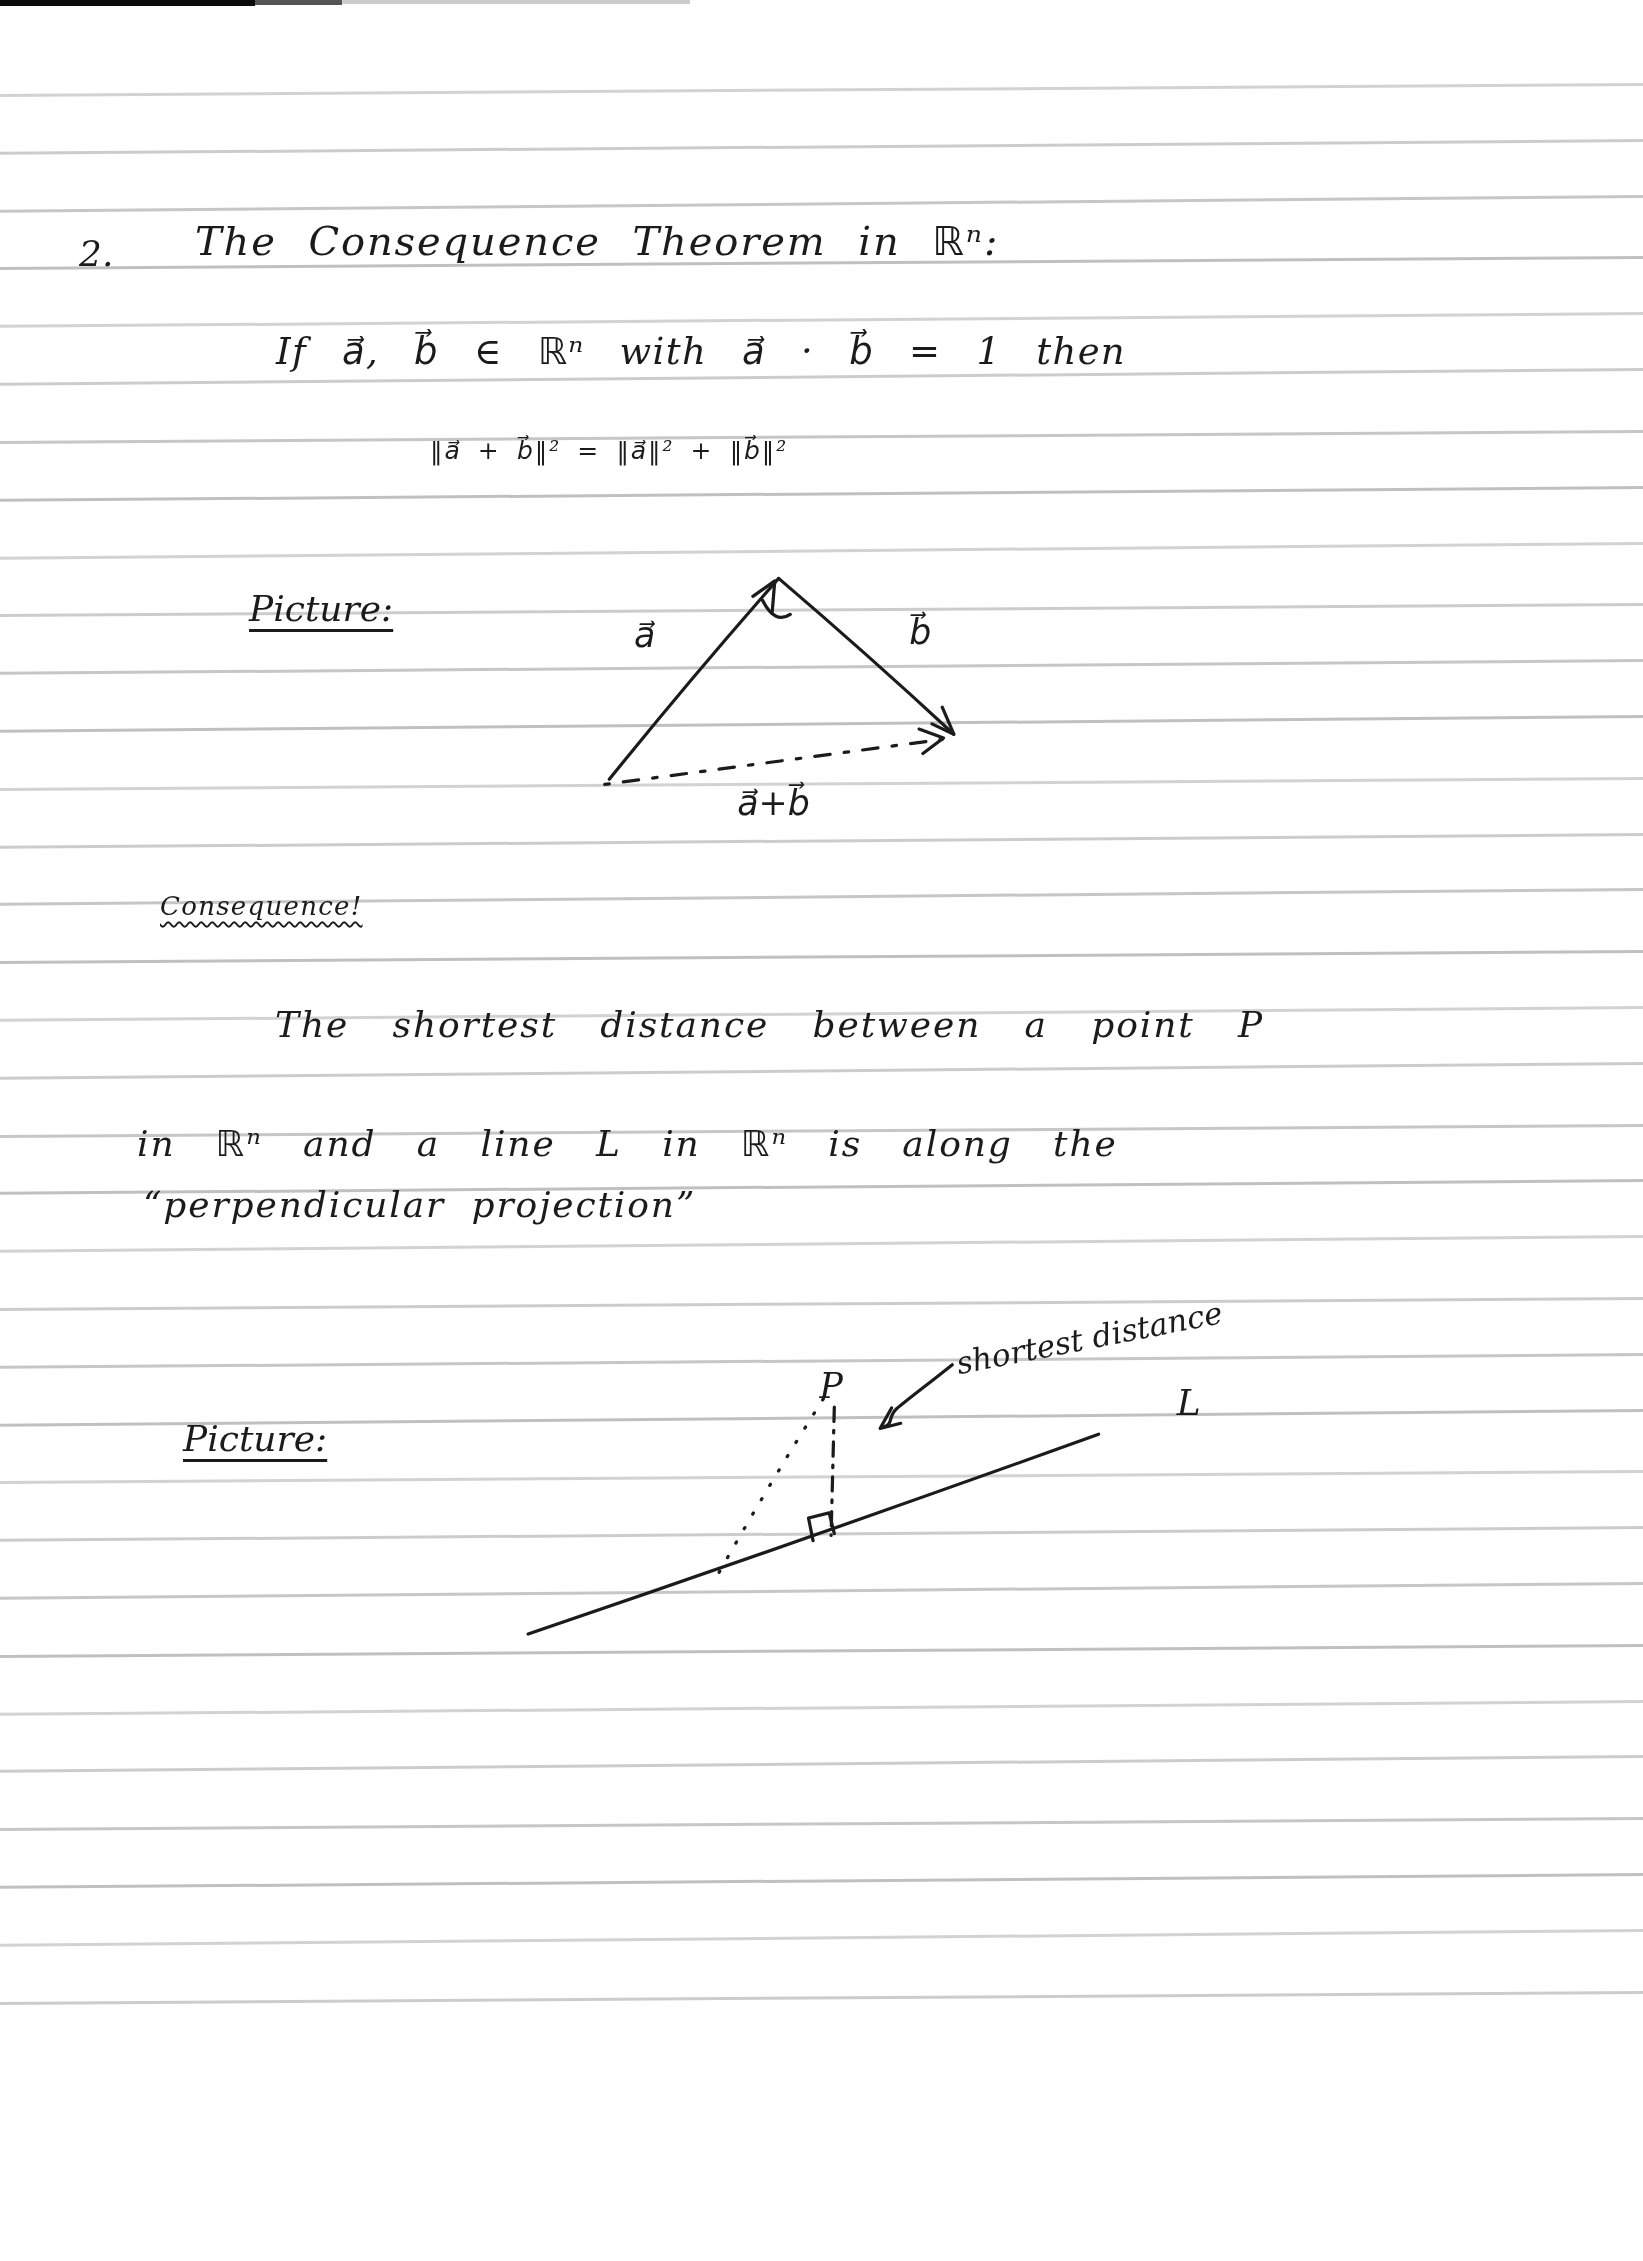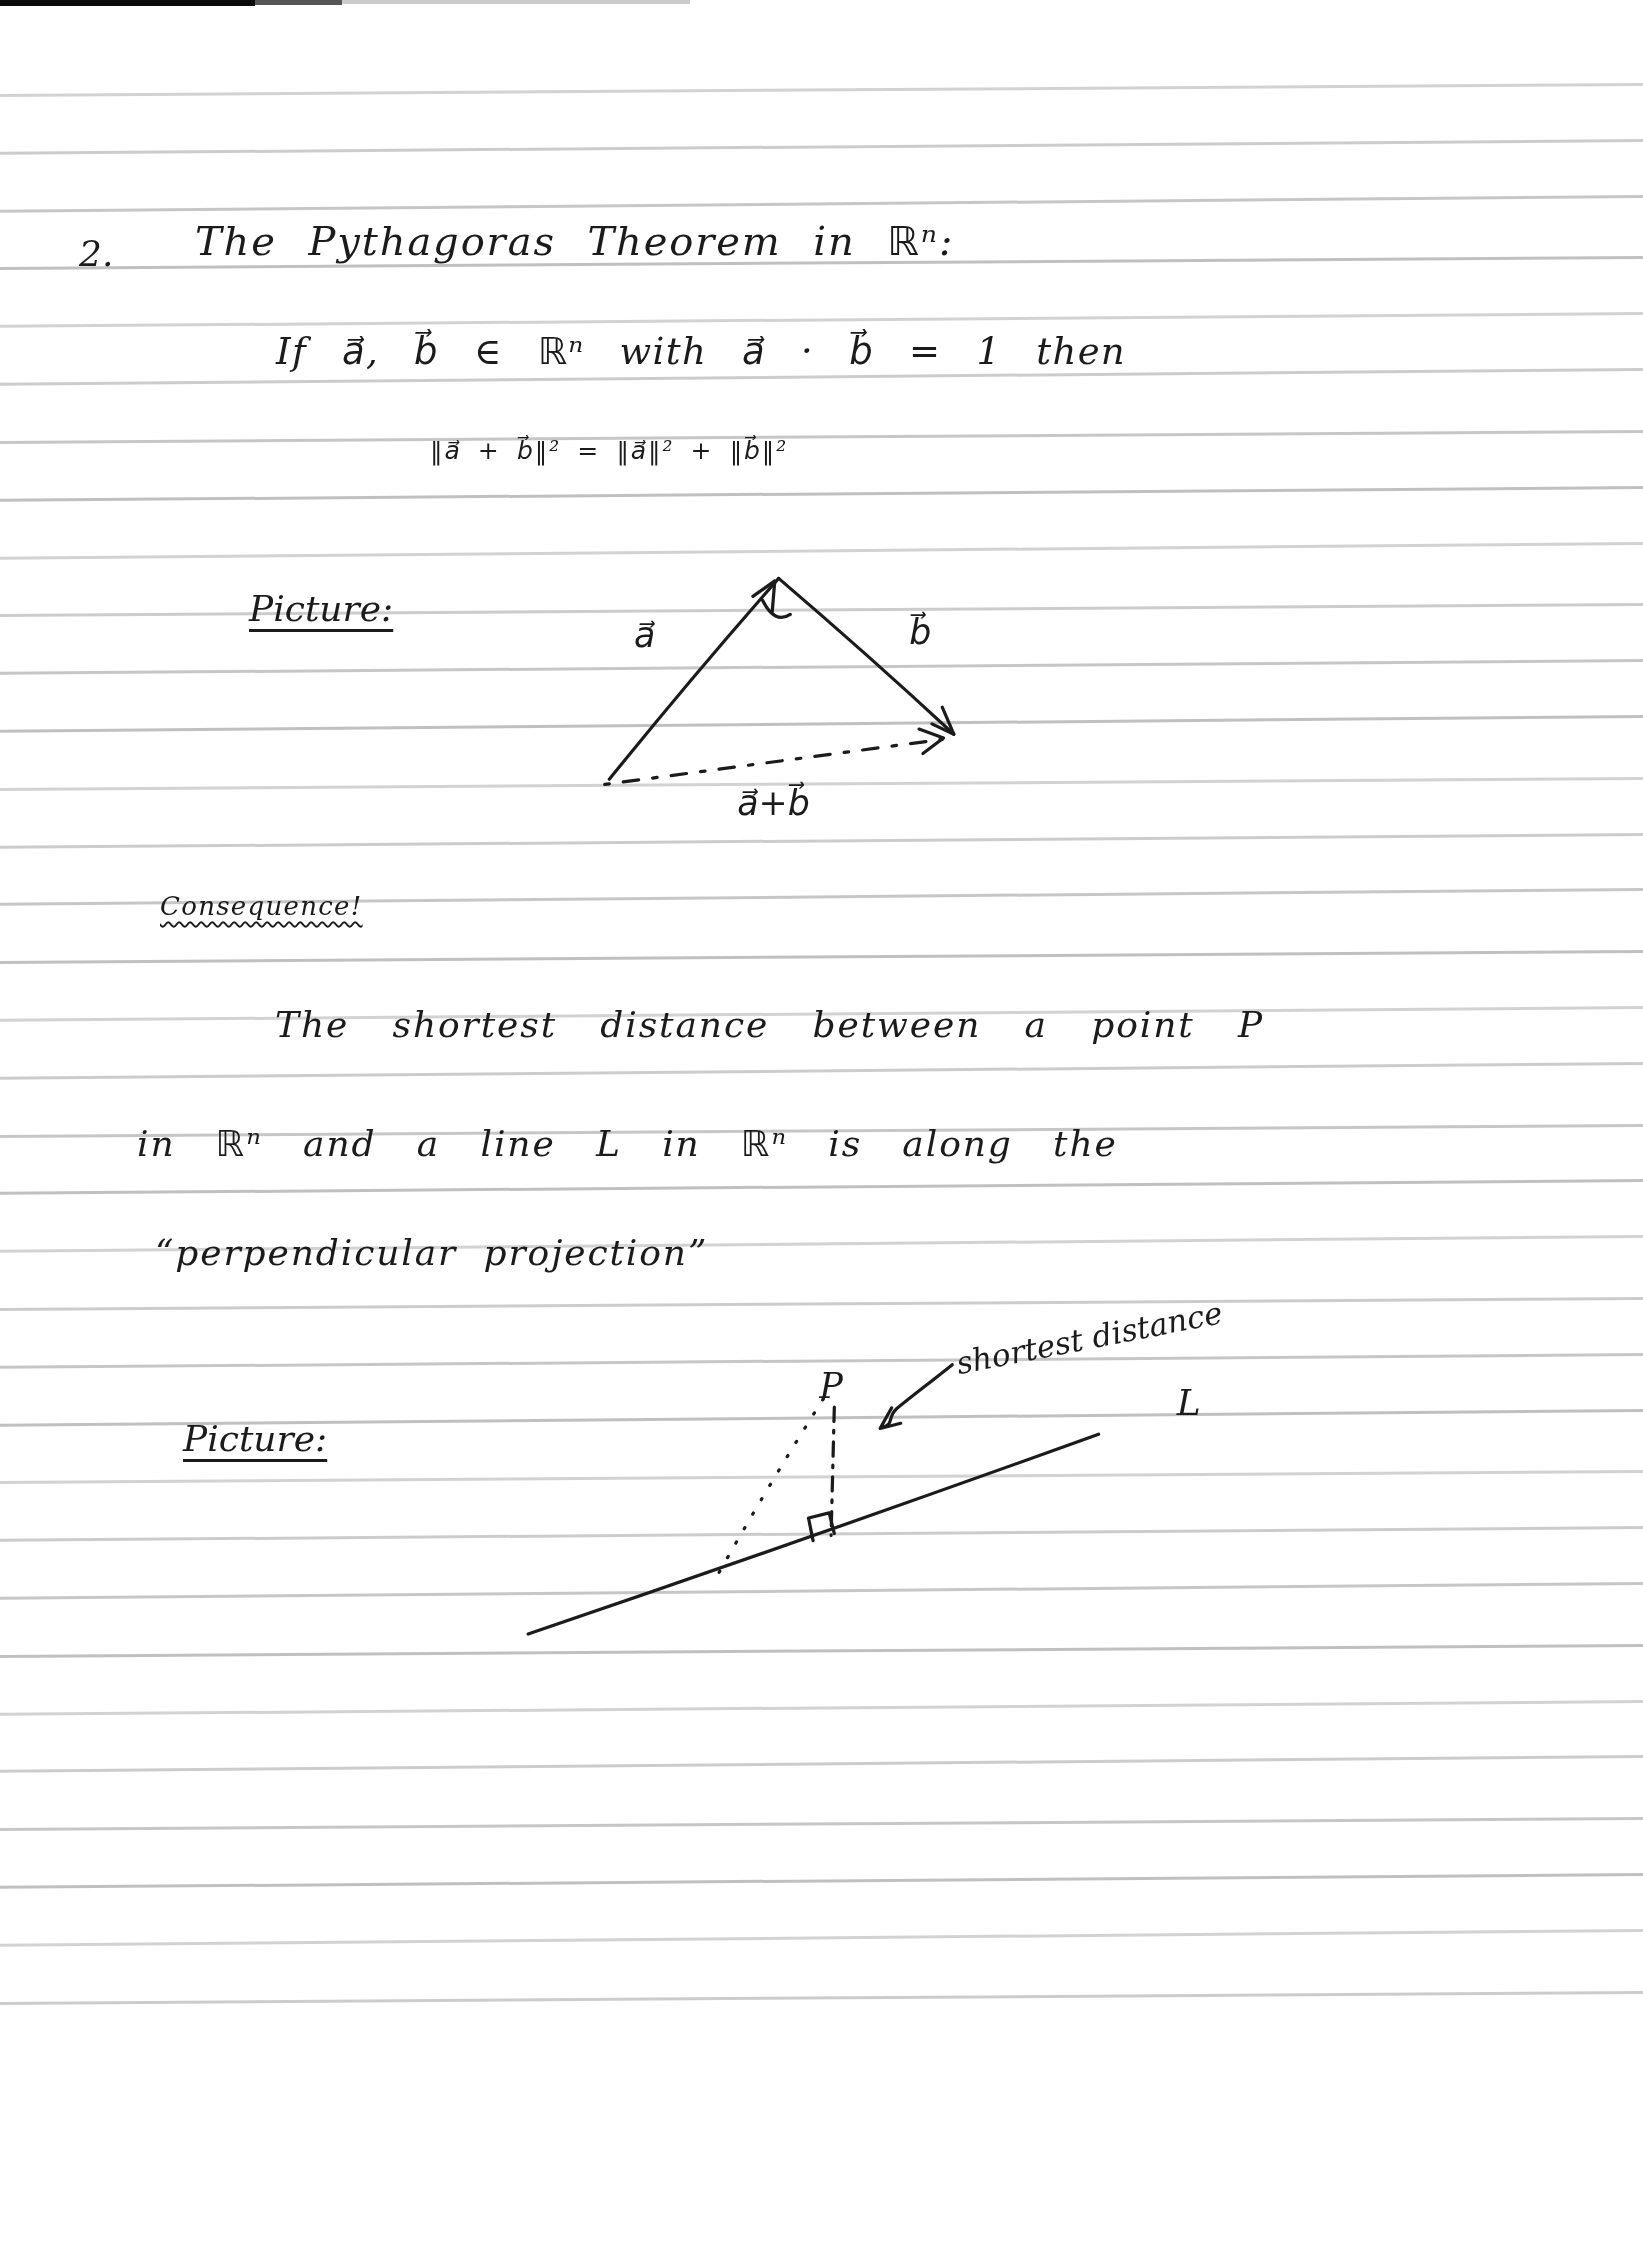--- a/index.html
+++ b/index.html
@@ -89,21 +89,21 @@
       <div class="rule" style="top: 1886px; transform: rotate(-0.45deg); opacity: 0.86;"></div>
       <div class="rule" style="top: 1944px; transform: rotate(-0.52deg); opacity: 0.62;"></div>
       <div class="rule" style="top: 2002px; transform: rotate(-0.38deg); opacity: 0.7;"></div>
     </div>
 
   <div class="scan-artifact" style="left:0;top:0;width:255px;height:6.4px;background:#0a0a0a;"></div>
   <div class="scan-artifact" style="left:255px;top:0;width:87px;height:5.2px;background:#555555;"></div>
   <div class="scan-artifact" style="left:342px;top:0;width:348px;height:3.9px;background:#9a9a9a;opacity:.5;"></div>
 
   <span class="hw title-num" style="left:79px;top:233px;">2.</span>
-  <span class="hw title-line" style="left:195px;top:218px;">The Pythagoras Theorem in ℝⁿ:</span>
+  <span class="hw title-line" style="left:195px;top:218px;">The Consequence Theorem in ℝⁿ:</span>
 
   <span class="hw hypothesis" style="left:276px;top:330px;">If a⃗, b⃗ ∈ ℝⁿ with a⃗ · b⃗ = 1 then</span>
   <span class="hw equation" style="left:430px;top:436px;">‖a⃗ + b⃗‖² = ‖a⃗‖² + ‖b⃗‖²</span>
 
   <span class="hw picture-label" style="left:249px;top:588px;">Picture:</span>
 
   <svg style="position:absolute;left:548px;top:541px;" width="451" height="322" viewBox="0 0 700 500">
 
     <path class="stroke" d="M 95,370 Q 220,215 358,58"></path>
 
@@ -120,21 +120,21 @@
 
     <text x="150" y="165" font-size="54" text-anchor="middle">a⃗</text>
     <text x="578" y="160" font-size="54" text-anchor="middle">b⃗</text>
     <text x="350" y="425" font-size="54" text-anchor="middle">a⃗+b⃗</text>
   </svg>
 
   <span class="hw consequence" style="left:160px;top:891px;">Consequence!</span>
 
   <span class="hw body-line bl2" style="left:137px;top:1123px;">in ℝⁿ and a line L in ℝⁿ is along the</span>
   <span class="hw body-line bl1" style="left:275px;top:1004px;">The shortest distance between a point P</span>
-  <span class="hw body-line bl3" style="left:143px;top:1232px;margin-left:12px;">“perpendicular projection”</span>
+  <span class="hw body-line bl3" style="left:143px;top:1184px;">“perpendicular projection”</span>
 
   <span class="hw picture-label" style="left:183px;top:1418px;">Picture:</span>
 
   <svg style="position:absolute;left:483px;top:1302px;" width="838" height="387" viewBox="0 0 1300 600">
 
     <path class="stroke" d="M 70,515 Q 510,365 955,205"></path>
 
     <path class="stroke" style="stroke-dasharray:2 24;" d="M 528,150 Q 445,280 363,425"></path>
 
     <path class="stroke" style="stroke-dasharray:22 14 4 14;" d="M 545,163 L 540,362"></path>

